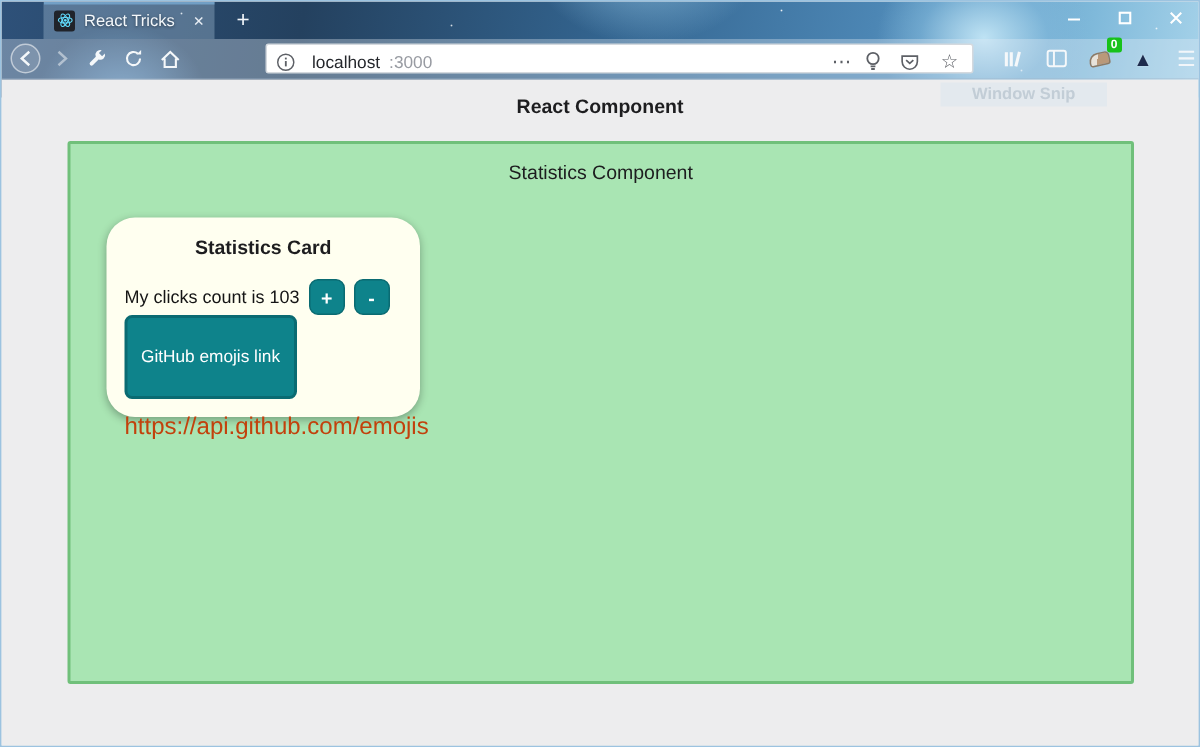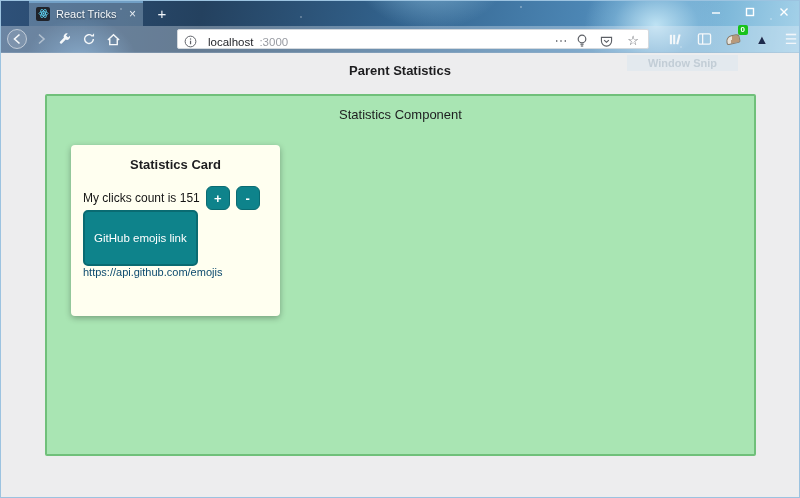--- a/index.html
+++ b/index.html
@@ -52,30 +52,30 @@
     border:1px solid #8c7a66; transform:rotate(-12deg); }
 
   
   .content { position:absolute; top:52px; left:0; width:100%; height:446px; background:#ededee; }
   .snip { position:absolute; left:626px; top:2px; width:111px; height:16px; background:#e3e9ee; color:#c2cdd6;
     font-size:11px; font-weight:bold; display:flex; align-items:center; justify-content:center; }
   .parent-heading { position:absolute; top:10px; width:100%; text-align:center; font-size:13px; font-weight:600; color:#1d1d1f; }
   .stats-box { position:absolute; left:44px; top:41px; width:711px; height:362px; background:#a9e5b3;
     border:2px solid #70c07a; border-radius:2px; }
   .stats-heading { margin-top:11px; text-align:center; font-size:13px; font-weight:400; color:#1d1d1f; }
-  .card { position:absolute; left:24px; top:49px; width:209px; height:171px; background:#fffff0; border-radius:4px;
+  .card { position:absolute; left:24px; top:49px; width:209px; height:133px; background:#fffff0; border-radius:19px;
     box-shadow:0 2px 6px rgba(0,0,0,.3); padding:12px 12px 0 12px; }
   .card-title { text-align:center; font-size:13px; font-weight:600; color:#1d1d1f; }
   .clicks-row { margin-top:14px; display:flex; align-items:center; gap:6px; }
   .clicks-text { font-size:12px; color:#151515; white-space:nowrap; }
   .sqbtn { width:24px; height:24px; background:#0e838b; border:1px solid #0a6b72; border-radius:6px; color:#fff;
     font-size:13px; font-weight:bold; display:flex; align-items:center; justify-content:center; cursor:pointer; flex:0 0 auto; }
   .linkbtn { display:inline-block; background:#0e838b; border:2px solid #0a6b72; border-radius:5px;
     color:#fff; font-size:11.5px; padding:20px 9px; cursor:pointer; }
-  .api-url { font-size:11px; color:#0c4a6e; white-space:nowrap; }
+  .api-url { margin-top:10px; font-size:16px; color:#c2410c; white-space:nowrap; }
 
   svg { display:block; }
 </style>
 </head>
 <body>
 
 <div class="window">
 
   <div class="chrome">
 
@@ -190,29 +190,29 @@
           <span class="ext-badge">0</span>
         </span>
         <span class="rticon glyph-tri">▲</span>
         <span class="rticon glyph-burger">☰</span>
       </div>
     </div>
   </div>
 
   <div class="content">
     <div class="snip">Window Snip</div>
-    <div class="parent-heading">Parent Statistics</div>
+    <div class="parent-heading">React Component</div>
 
     <div class="stats-box">
       <div class="stats-heading">Statistics Component</div>
 
       <div class="card">
         <div class="card-title">Statistics Card</div>
         <div class="clicks-row">
-          <span class="clicks-text"><span>My clicks count is</span> <span>151</span></span>
+          <span class="clicks-text"><span>My clicks count is</span> <span>103</span></span>
           <button class="sqbtn">+</button>
           <button class="sqbtn">-</button>
         </div>
         <button class="linkbtn">GitHub emojis link</button>
         <div class="api-url">https://api.github.com/emojis</div>
       </div>
     </div>
   </div>
 
 </div>

